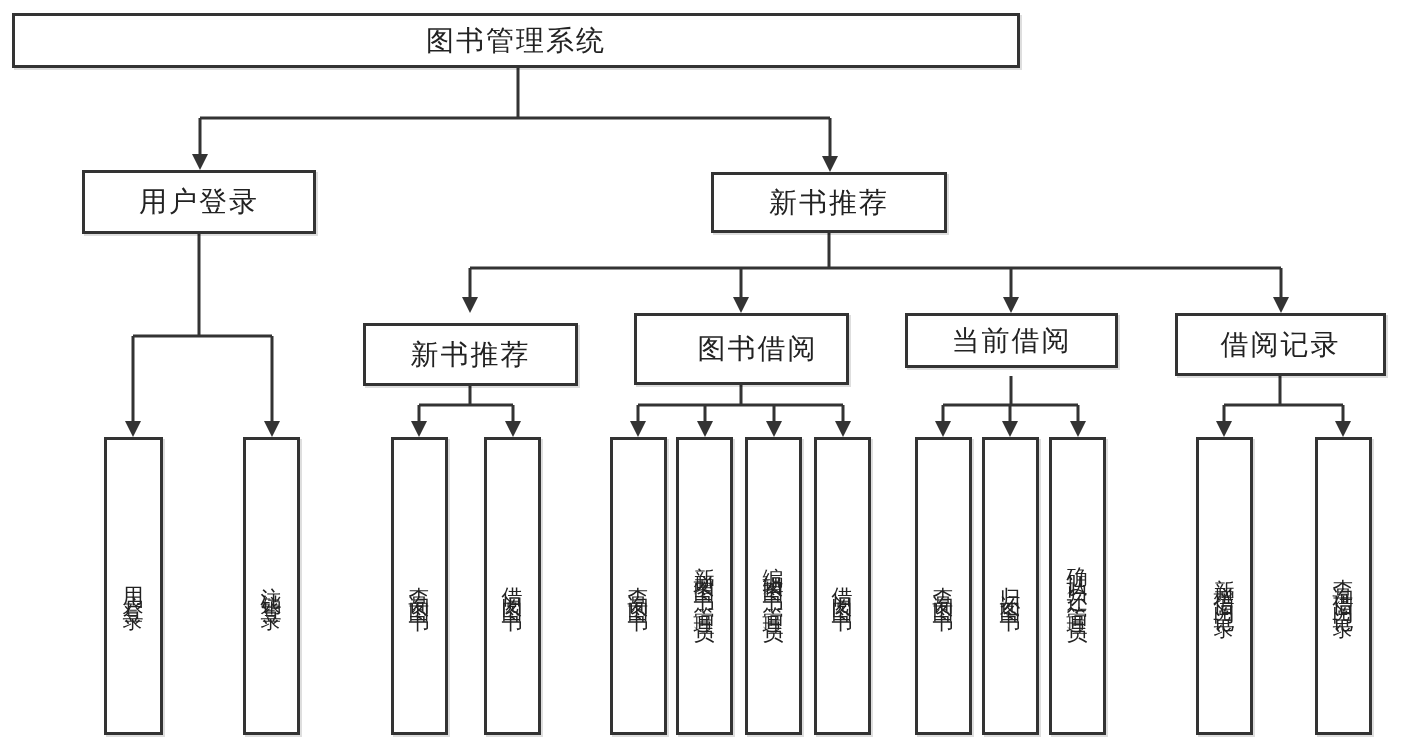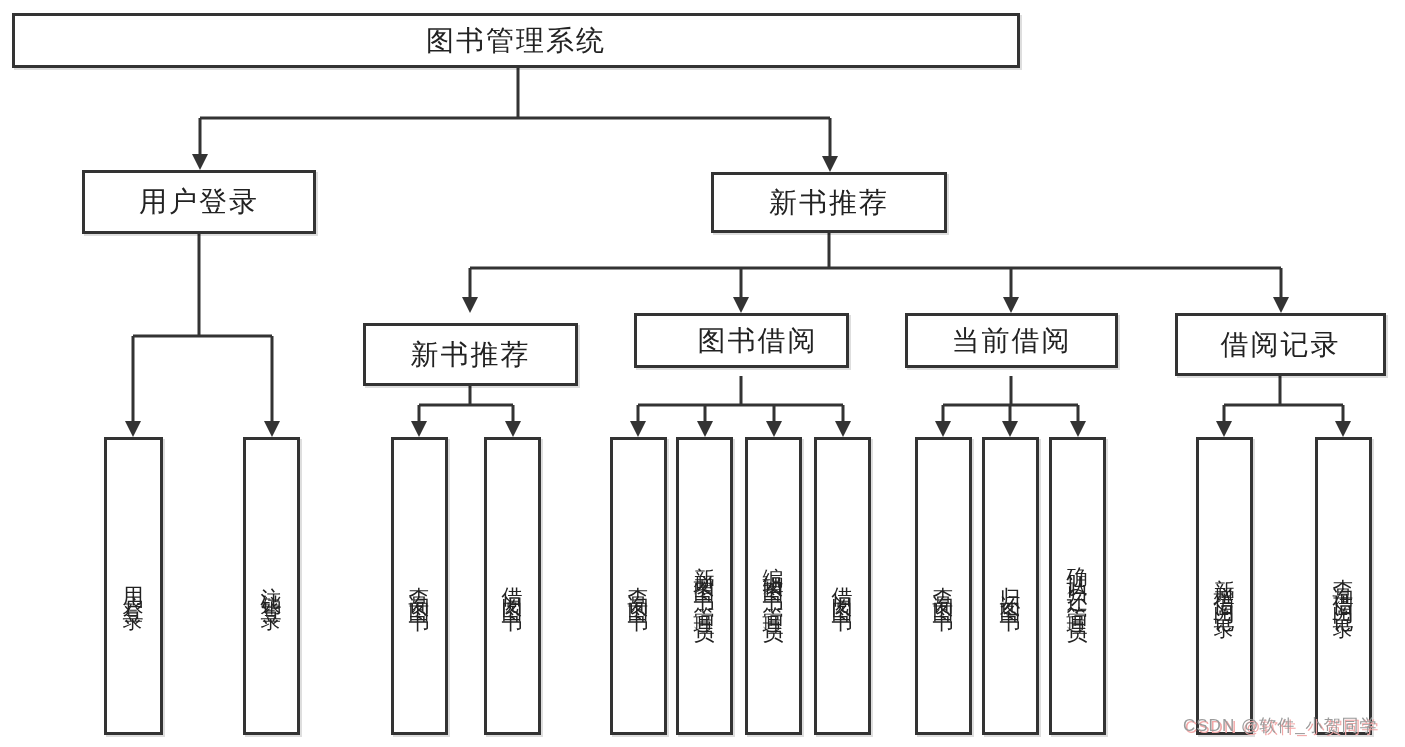--- a/index.html
+++ b/index.html
@@ -67,21 +67,21 @@
     text-orientation:mixed;
     font-size:21px;
     letter-spacing:8px;
     line-height:1;
     white-space:nowrap;
   }
   #n-root{left:12px;top:13px;width:1008px;height:55px;}
   #n-user{left:82px;top:170px;width:234px;height:64px;}
   #n-mgmt{left:711px;top:172px;width:236px;height:61px;}
   #n-m1{left:363px;top:313px;width:215px;height:63px;margin-top:10px;}
-  #n-m2{left:634px;top:313px;width:215px;height:55px;padding-left:32px;}
+  #n-m2{left:634px;top:313px;width:215px;height:72px;padding-left:32px;}
   #n-m3{left:905px;top:313px;width:213px;height:55px;}
   #n-m4{left:1175px;top:313px;width:211px;height:63px;}
   #n-u1{left:104px;width:59px;}
   #n-u2{left:243px;}
   #n-a1{left:391px;}
   #n-a2{left:484px;}
   #n-b1{left:610px;}
   #n-b2{left:676px;}
   #n-b3{left:745px;}
   #n-b4{left:814px;}
@@ -186,15 +186,14 @@
     <span class="lbl">确认归还（管理员）</span>
   </div>
 
   <div class="box leaf" id="n-d1">
     <span class="lbl">新增借阅记录</span>
   </div>
   <div class="box leaf" id="n-d2">
     <span class="lbl">查询借阅记录</span>
   </div>
 
-  <div class="watermark">CSDN @软件_小贺同学</div>
 
 </div>
 
 </body></html>

